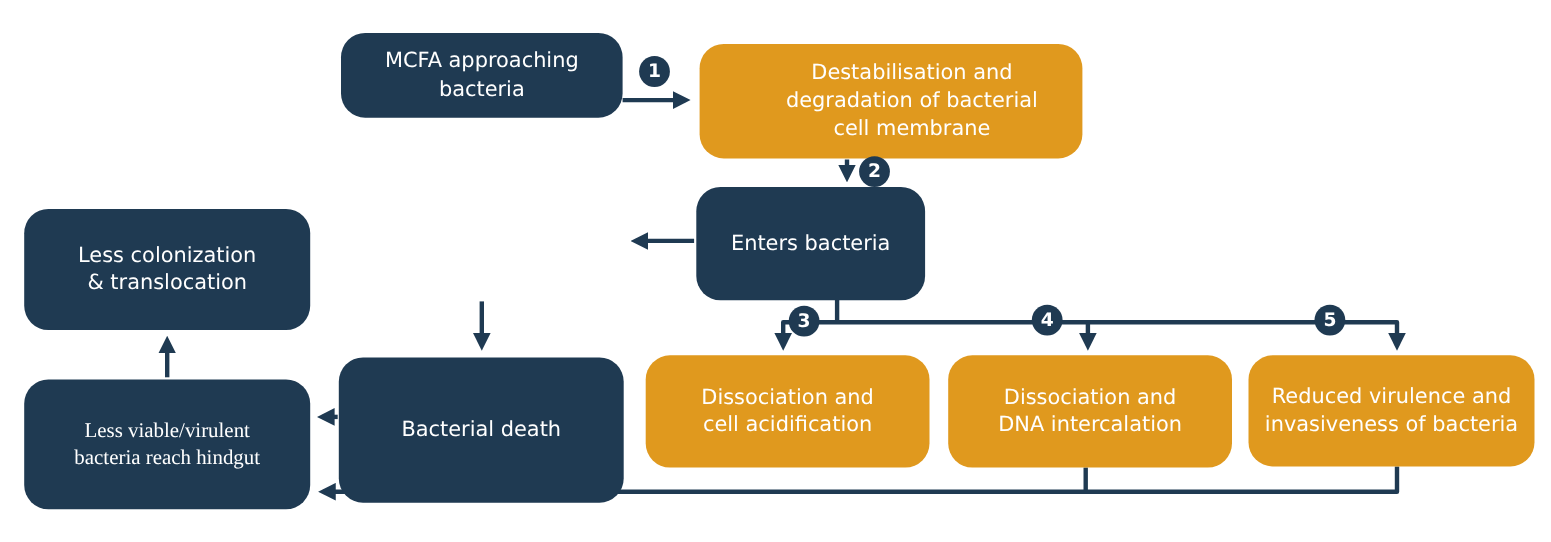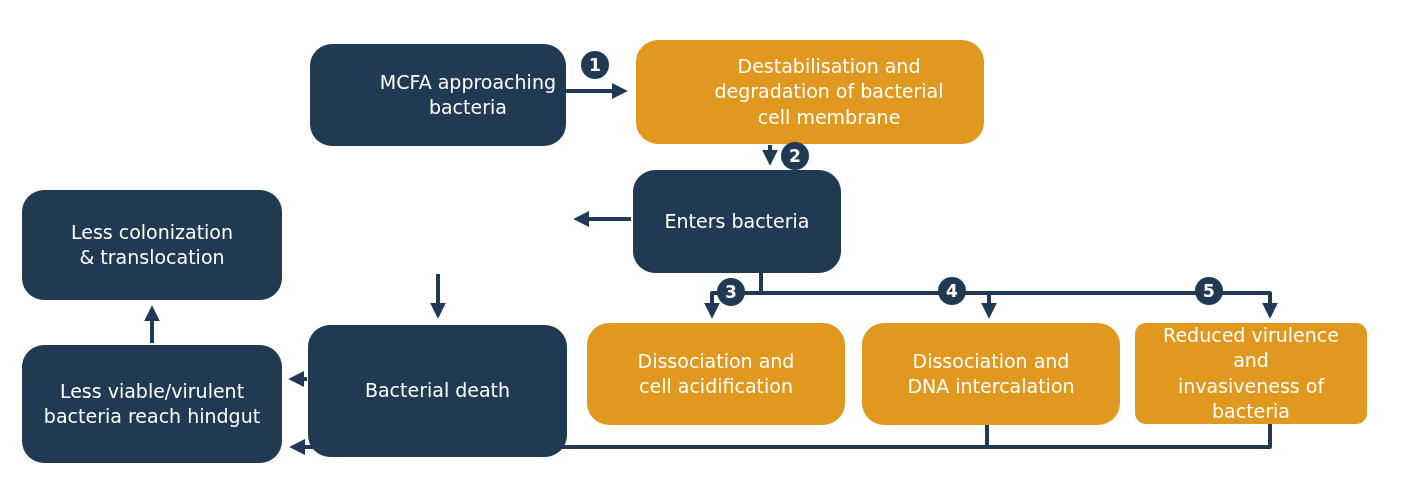--- a/index.html
+++ b/index.html
@@ -25,30 +25,30 @@
     font-size:19px;line-height:1.32;
     text-align:center;
     padding:6px 10px;
     box-sizing:border-box;
     z-index:2;
   }
   .node .lbl{white-space:pre-line;}
   .dark{background:var(--navy);}
   .orange{background:var(--orange);}
   
-  #n-mcfa        {left:310px;top:44px; width:256px;height:102px;justify-content:flex-end;}
+  #n-mcfa        {left:310px;top:30px; width:256px;height:77px;}
   #n-destab      {left:636px;top:40px; width:348px;height:104px;padding-left:48px;}
   #n-cell-leak   {left:308px;top:172px;width:260px;height:101px;}
   #n-enters      {left:633px;top:170px;width:208px;height:103px;}
   #n-colonize    {left:22px; top:190px;width:260px;height:110px;}
-  #n-hindgut     {left:22px; top:345px;width:260px;height:118px;}
+  #n-hindgut     {left:22px; top:345px;width:260px;height:118px;font-family:Liberation Serif, serif;}
   #n-bact-death  {left:308px;top:325px;width:259px;height:132px;}
   #n-dis-acid    {left:587px;top:323px;width:258px;height:102px;}
   #n-dis-dna     {left:862px;top:323px;width:258px;height:102px;}
-  #n-reduced     {left:1135px;top:323px;width:232px;height:101px;border-radius:11px;}
+  #n-reduced     {left:1135px;top:323px;width:260px;height:101px;}
   
   svg.connectors{z-index:1;}
   .connector{stroke:var(--navy);stroke-width:4;fill:none;stroke-linejoin:round;}
   .arrowhead{fill:var(--navy);}
   
   .badge{
     position:absolute;
     width:28px;height:28px;
     margin-left:-14px;margin-top:-14px;
     border-radius:50%;

